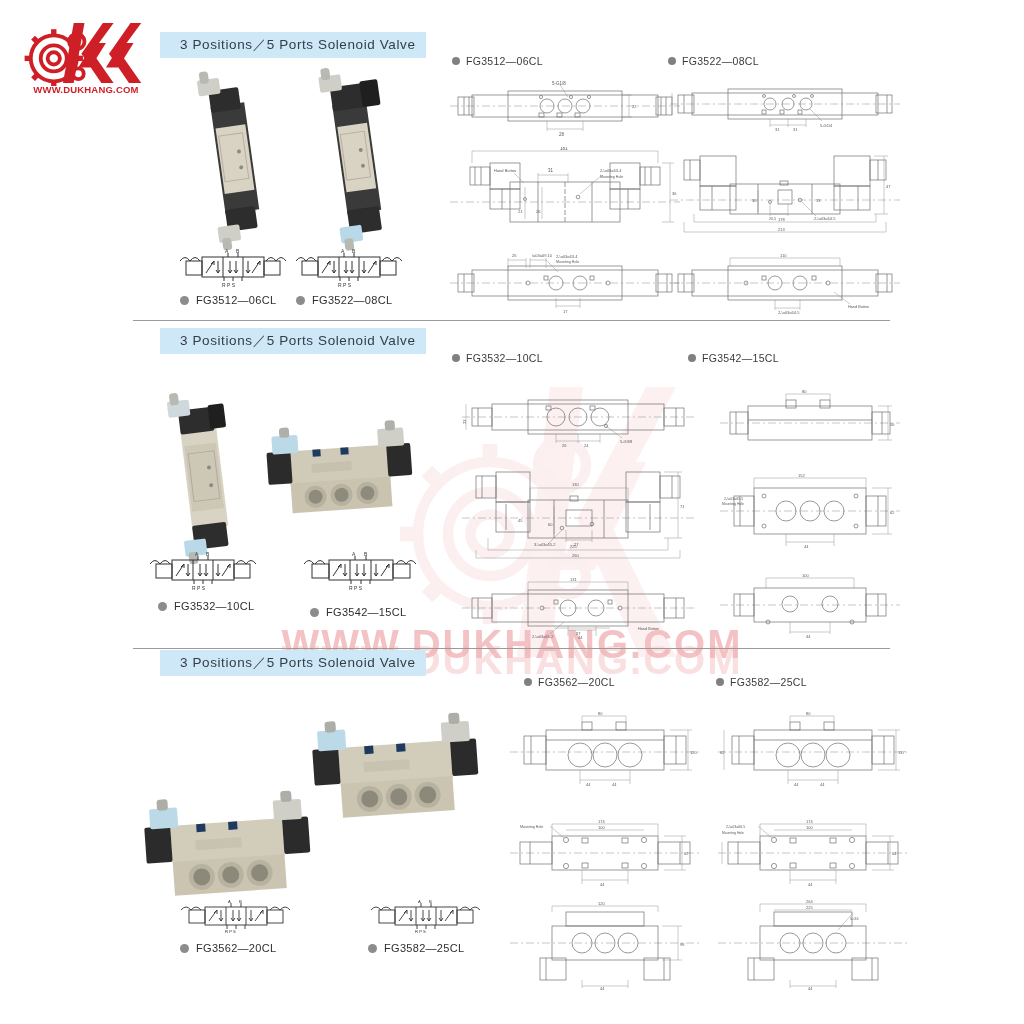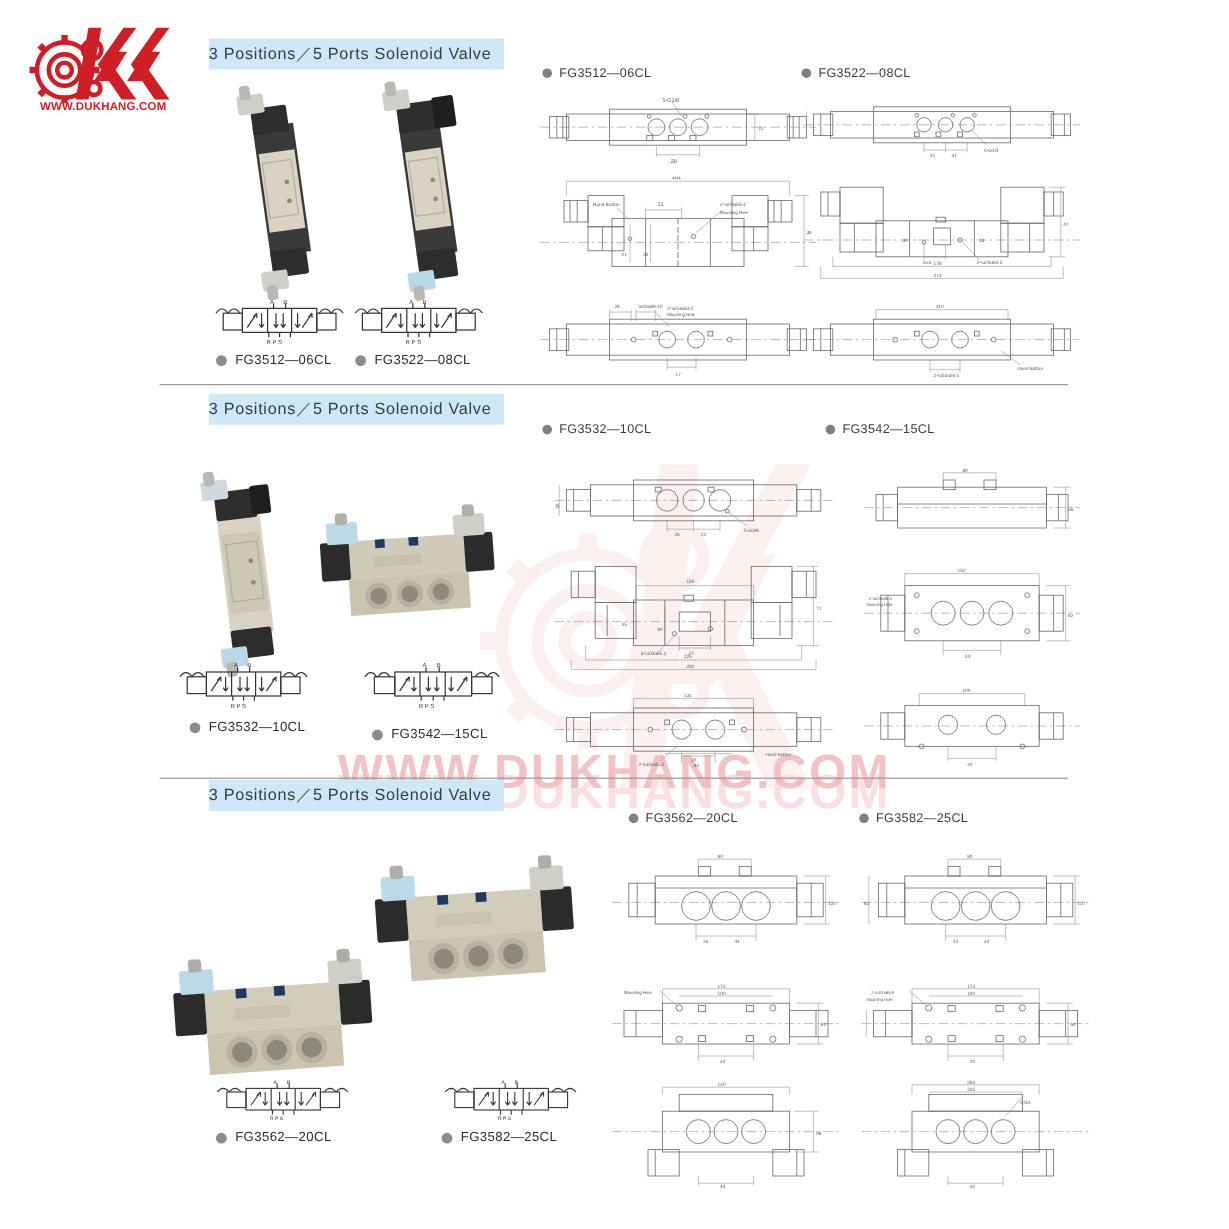--- a/index.html
+++ b/index.html
@@ -55,26 +55,26 @@
     color: #cf1f26;
   }
 
   
   .section { position: absolute; left: 0; width: 1024px; }
   #section-0 { top: 32px;  height: 286px; }
   #section-1 { top: 328px; height: 320px; }
   #section-2 { top: 650px; height: 340px; }
 
   .section-title {
-    position: absolute; left: 174px; top: 0;
+    position: absolute; left: 160px; top: 0;
     background: #cfe8f7;
     color: #333d47;
     font-size: 13.5px;
     letter-spacing: .6px;
-    padding: 4px 10px 4px 0;
+    padding: 4px 10px 4px 20px;
     white-space: nowrap;
   }
 
   .divider {
     position: absolute; left: 133px; width: 757px; height: 1px;
     background: #9a9a9a;
   }
   #divider-0 { top: 320px; }
   #divider-1 { top: 648px; }
 

